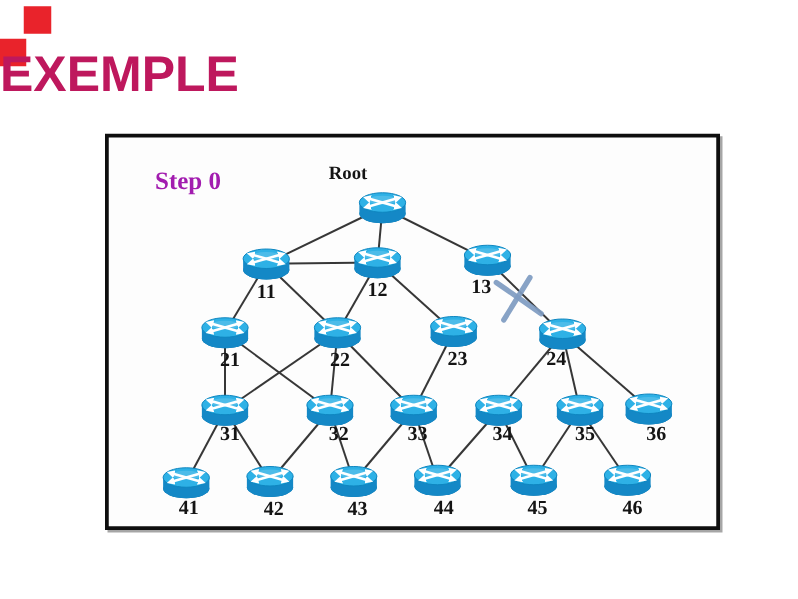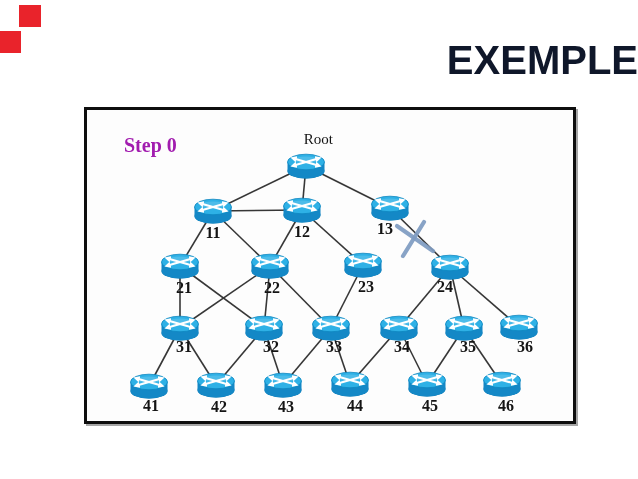--- a/index.html
+++ b/index.html
@@ -1,30 +1,30 @@
 <!DOCTYPE html>
 <html><head>
 <meta charset="utf-8">
 <style>
   html,body{margin:0;padding:0;background:#ffffff;}
   .slide{position:relative;width:638px;height:479px;background:#ffffff;overflow:hidden;
          font-family:"Liberation Sans",sans-serif;}
   .red-square{position:absolute;}
   .red-a{left:19px;top:5px;width:22px;height:22px;}
   .red-b{left:0px;top:31px;width:21px;height:22px;}
-  .title{position:absolute;top:38px;left:0;right:0;text-align:right;
-         font-size:40px;font-weight:600;color:#0f172a;letter-spacing:0px;
+  .title{position:absolute;top:38px;left:0;right:0;text-align:left;
+         font-size:40px;font-weight:600;color:#be185d;letter-spacing:0px;
          font-family:"Liberation Sans",sans-serif;}
   .frame{position:absolute;left:84px;top:107px;width:486px;height:311px;
          border:3px solid #0e0e0e;background:#fdfdfd;
          box-shadow:2px 2px 0 rgba(0,0,0,0.35);}
   .step-label{position:absolute;left:37px;top:24px;
          font-family:"Liberation Serif",serif;font-weight:700;font-size:20px;color:#a21caf;}
-  .root-label{position:absolute;left:176px;top:21px;width:70px;text-align:right;
-         font-family:"Liberation Serif",serif;font-weight:400;font-size:15px;color:#141414;}
+  .root-label{position:absolute;left:176px;top:21px;width:70px;text-align:left;
+         font-family:"Liberation Serif",serif;font-weight:700;font-size:15px;color:#141414;}
   .net-svg{position:absolute;left:0;top:0;width:486px;height:311px;display:block;}
 </style>
 </head>
 <body>
 
 <div class="slide">
 
   <div class="red-square red-a" style="background: rgb(233, 35, 43);"></div>
   <div class="red-square red-b" style="background: rgb(233, 35, 43);"></div>
 

